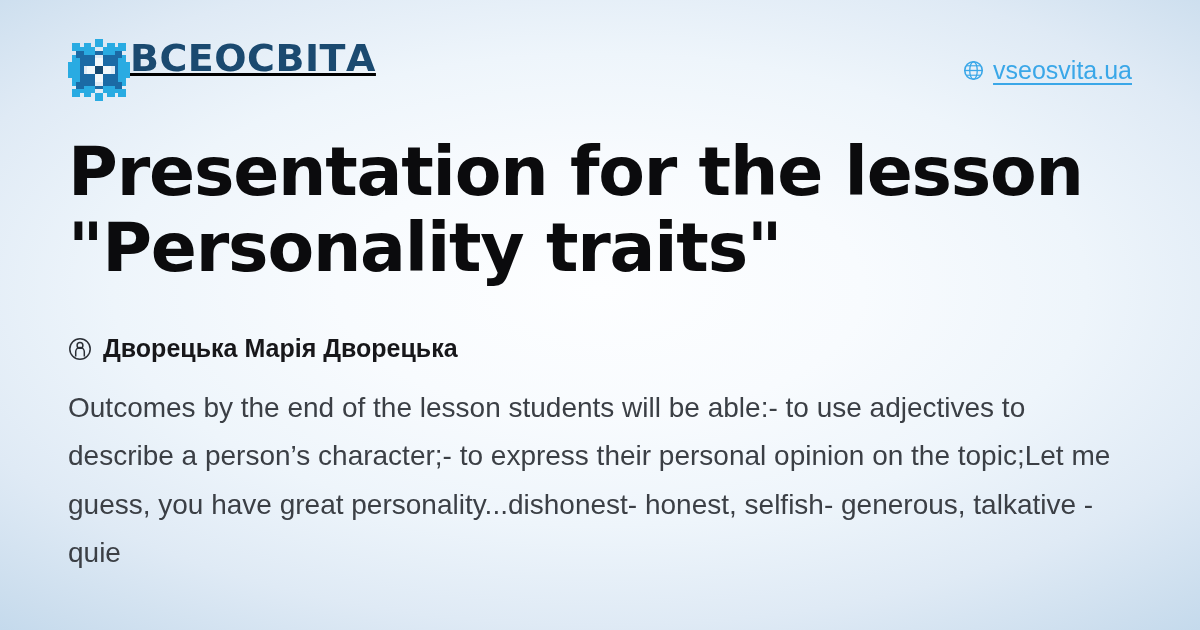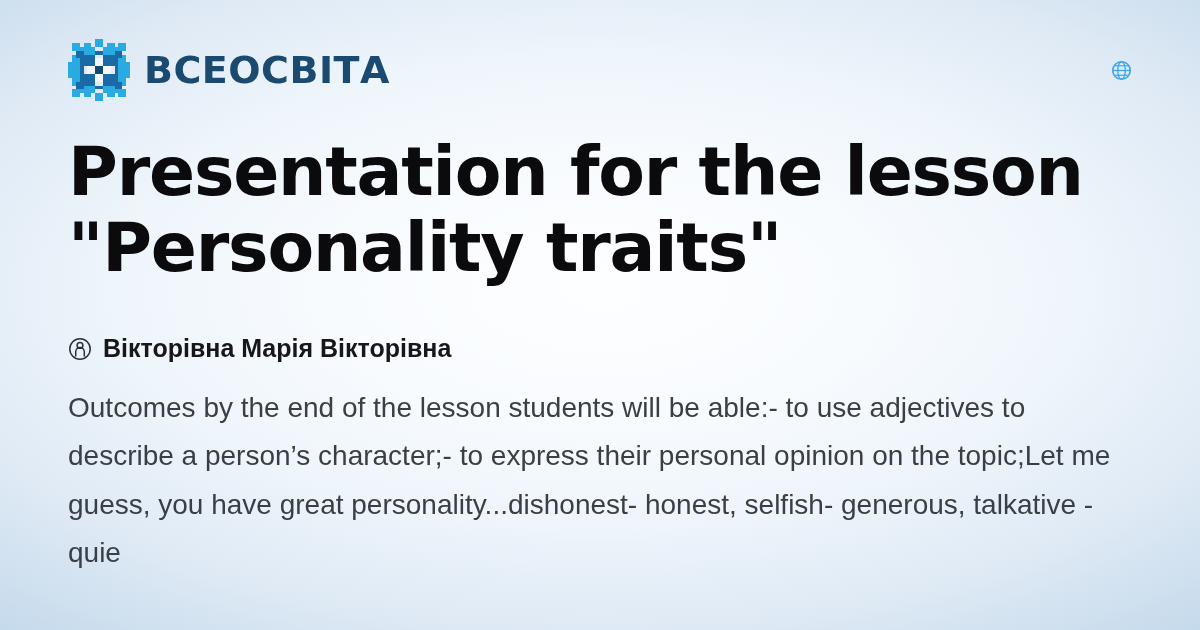--- a/index.html
+++ b/index.html
@@ -34,22 +34,22 @@
   
   .header {
     height: 140px;
     display: flex;
     align-items: center;
     justify-content: space-between;
   }
 
   .brand {
     display: flex;
-    align-items: center;
-    gap: 14px;
+    align-items: flex-start;
+    text-decoration: underline;
   }
 
   .brand-mark {
     width: 62px;
     height: 62px;
     flex: none;
     display: block;
   }
 
   .brand-name {
@@ -212,30 +212,31 @@
     </div>
 
     <a class="site-link" href="#">
       <svg class="globe-icon" viewBox="0 0 24 24">
         <circle cx="12" cy="12" r="10" fill="none" stroke="#3aa7e8" stroke-width="1.8"></circle>
         <ellipse cx="12" cy="12" rx="4.3" ry="10" fill="none" stroke="#3aa7e8" stroke-width="1.5"></ellipse>
         <line x1="2" y1="12" x2="22" y2="12" stroke="#3aa7e8" stroke-width="1.5"></line>
         <line x1="3.6" y1="6.6" x2="20.4" y2="6.6" stroke="#3aa7e8" stroke-width="1.3"></line>
         <line x1="3.6" y1="17.4" x2="20.4" y2="17.4" stroke="#3aa7e8" stroke-width="1.3"></line>
       </svg>
+      <span class="site-link-text">vseosvita.ua</span>
     </a>
 
   </div>
 
   <h1 class="title">Presentation for the lesson  "Personality traits"</h1>
 
   <div class="author">
     <svg class="author-icon" viewBox="0 0 24 24">
       <circle cx="12" cy="12" r="10.2" fill="none" stroke="#2b2f36" stroke-width="1.5"></circle>
       <circle cx="12" cy="8.4" r="2.9" fill="none" stroke="#2b2f36" stroke-width="1.5"></circle>
       <path d="M7.7 19.6 V14.8 a4.3 4.3 0 0 1 8.6 0 V19.6" fill="none" stroke="#2b2f36" stroke-width="1.5"></path>
     </svg>
-    <span class="author-name">Вікторівна Марія Вікторівна</span>
+    <span class="author-name">Дворецька Марія Дворецька</span>
   </div>
 
   <p class="description">Outcomes by the end of the lesson students will be able:- to use adjectives to describe a person’s character;- to express their personal opinion on the topic;Let me guess, you have great personality...dishonest- honest, selfish- generous, talkative - quie</p>
 
 </div>
 
 </body></html>

